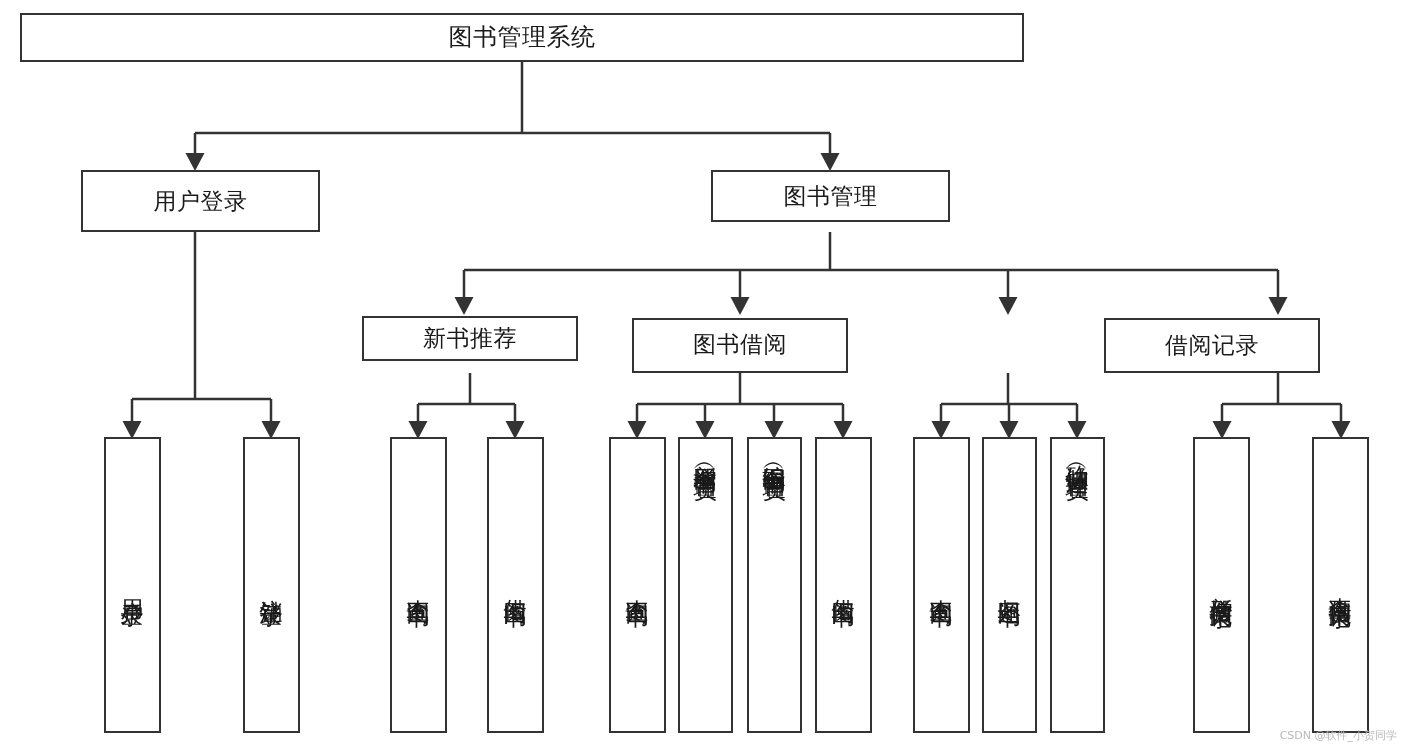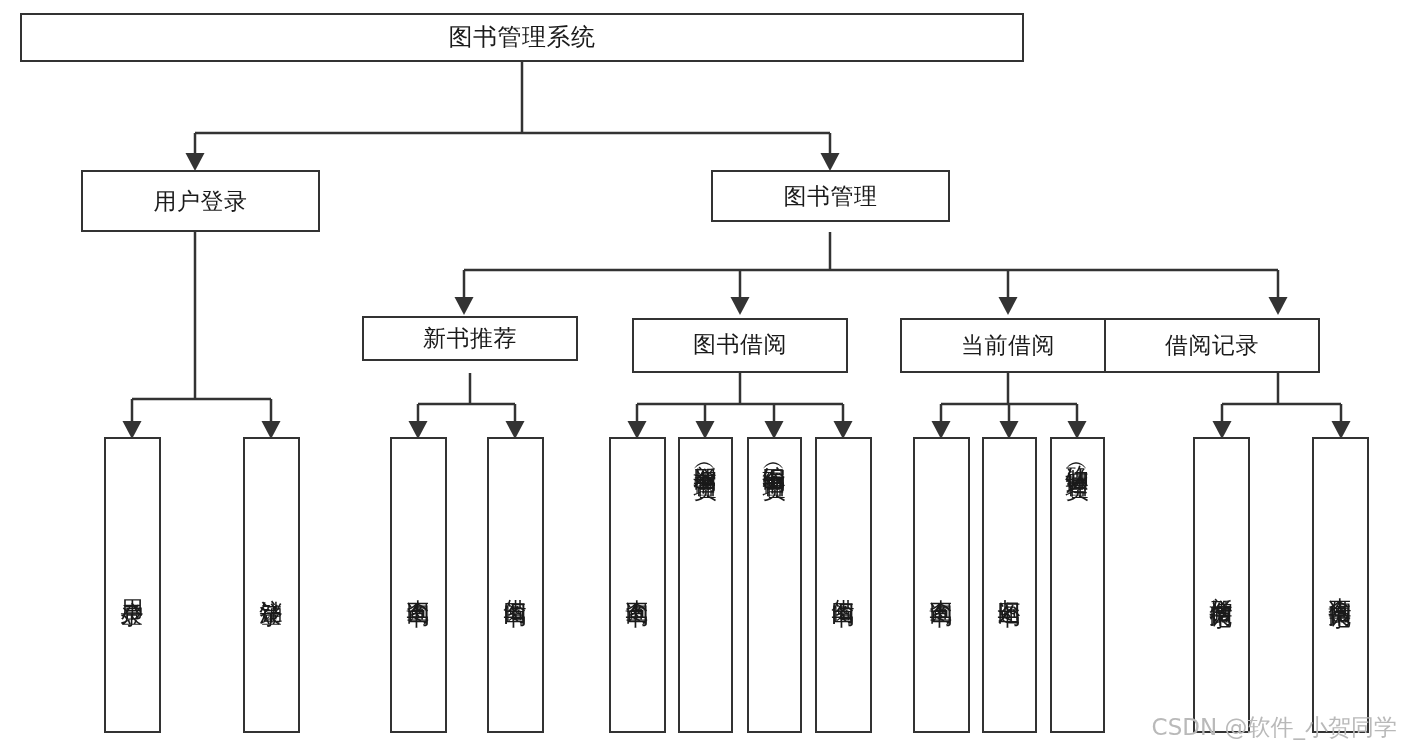--- a/index.html
+++ b/index.html
@@ -66,21 +66,21 @@
     white-space: nowrap;
   }
   .node.v.center {
     align-items: center;
     padding-top: 0;
   }
   .watermark {
     position: absolute;
     right: 8px;
     bottom: 4px;
-    font-size: 23px;
+    font-size: 11px;
     color: #b9b9b9;
     z-index: 5;
     white-space: nowrap;
     font-family: "DejaVu Sans", "Liberation Sans", sans-serif;
   }
 </style>
 </head>
 <body>
 
 <div id="canvas">
@@ -145,23 +145,20 @@
   <div class="node h" style="left:711px; top:170px; width:239px; height:52px;">
     <span class="label">图书管理</span>
   </div>
 
   <div class="node h" style="left:362px; top:316px; width:216px; height:45px;">
     <span class="label">新书推荐</span>
   </div>
   <div class="node h" style="left:632px; top:318px; width:216px; height:55px;font-family:Liberation Serif, serif;">
     <span class="label">图书借阅</span>
   </div>
-  <div class="node h" style="left:900px; top:318px; width:216px; height:55px;">
-    <span class="label">当前借阅</span>
-  </div>
   <div class="node h" style="left:1104px; top:318px; width:216px; height:55px;">
     <span class="label">借阅记录</span>
   </div>
 
   <div class="node v center" style="left:104px; top:437px; width:57px; height:296px;">
     <span class="label">用户登录</span>
   </div>
   <div class="node v center" style="left:243px; top:437px; width:57px; height:296px;">
     <span class="label">注销登录</span>
   </div>

